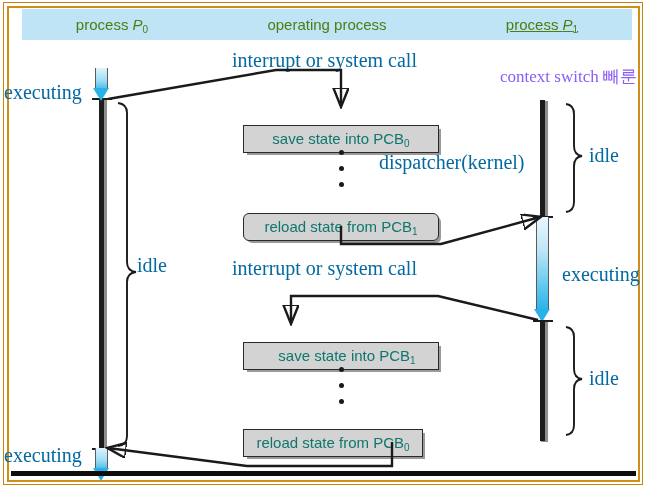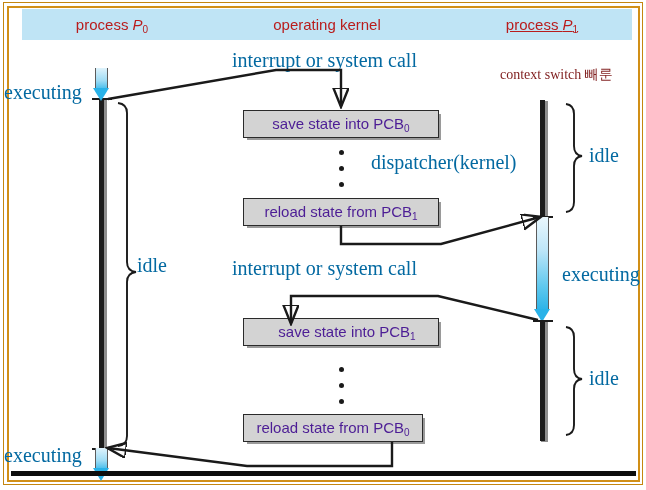--- a/index.html
+++ b/index.html
@@ -31,41 +31,41 @@
 
   
   .header-band{
     position:absolute;left:22px;top:9px;
     width:610px;height:31px;
     background:#bfe4f5;
   }
   .header-cell{
     position:absolute;top:9px;height:31px;
     line-height:31px;
-    font-size:15px;color:#b91c1c;
+    font-size:15px;color:#4d7c0f;
     text-align:center;
     white-space:nowrap;
   }
   .hc-p0{left:22px;width:180px;}
   .hc-os{left:202px;width:250px;}
   .hc-p1{left:452px;width:180px;text-decoration:underline;}
   .hc-p0 i,.hc-p1 i{font-style:italic;}
   .sub{font-size:10px;vertical-align:-3px;}
 
   
   .txt{
     position:absolute;
     font-size:20px;color:#0369a1;
     white-space:nowrap;
     line-height:1;
     font-family:Liberation Serif, serif;
   }
   .txt-serif{
     font-family:"Liberation Serif",serif;
-    font-size:14px;color:#7f1d1d;
+    font-size:17px;color:#8b5cf6;
   }
 
   
   .bar{
     position:absolute;
     width:5px;
     background:#1c1c1c;
   }
   .bar-shadow{
     position:absolute;
@@ -100,26 +100,27 @@
     height:1.5px;background:#1c1c1c;
     width:20px;
   }
 
   
   .osbox{
     position:absolute;
     background:#d3d3d3;
     border:1.5px solid #2a2a2a;
     box-shadow:3px 3px 0 -1px #9a9a9a;
-    font-size:15px;color:#4c1d95;
+    font-size:15px;color:#0f766e;
     text-align:center;
     line-height:26px;
     height:28px;
     box-sizing:border-box;
     white-space:nowrap;
+    margin-top:15px;
   }
 
   
   .dot{
     position:absolute;
     width:5px;height:5px;border-radius:50%;
     background:#1a1a1a;
   }
 
   
@@ -145,33 +146,33 @@
 
   <div class="frame-outer"></div>
   <div class="frame-inner"></div>
 
   <div class="header-band"></div>
 
   <div class="header-cell hc-p0">
     <span>process </span><i>P</i><span class="sub">0</span>
   </div>
 
-  <div class="header-cell hc-os">operating kernel</div>
+  <div class="header-cell hc-os">operating process</div>
 
   <div class="header-cell hc-p1">
     <span>process </span><i>P</i><span class="sub">1</span>
   </div>
 
   <div class="txt" style="left:232px;top:50px;">interrupt or system call</div>
 
   <div class="txt" style="left:232px;top:258px;">interrupt or system call</div>
 
   <div class="txt txt-serif" style="left:500px;top:68px;">context switch 빼룬</div>
 
-  <div class="txt" style="left:371px;top:152px;">dispatcher(kernel)</div>
+  <div class="txt" style="left:379px;top:152px;">dispatcher(kernel)</div>
 
   <div class="txt" style="left:4px;top:82px;">executing</div>
 
   <div class="txt" style="left:137px;top:255px;">idle</div>
 
   <div class="txt" style="left:4px;top:445px;">executing</div>
 
   <div class="txt" style="left:589px;top:145px;">idle</div>
 
   <div class="txt" style="left:562px;top:264px;">executing</div>
@@ -206,25 +207,25 @@
 
   <div class="tick" style="left:533px;top:320px;"></div>
 
   <div class="bar-shadow" style="left:541px;top:322px;height:120px;"></div>
   <div class="bar" style="left:540px;top:321px;height:120px;"></div>
 
   <div class="osbox" style="left:243px;top:110px;width:196px;">
     <span>save state into PCB</span><span class="sub">0</span>
   </div>
 
-  <div class="osbox" style="left:243px;top:198px;width:196px;">
+  <div class="osbox" style="left:243px;top:198px;width:196px;border-radius:6px;">
     <span>reload state from PCB</span><span class="sub">1</span>
   </div>
 
-  <div class="osbox" style="left:243px;top:318px;width:196px;padding-left:12px;">
+  <div class="osbox" style="left:243px;top:327px;width:196px;padding-left:12px;">
     <span>save state into PCB</span><span class="sub">1</span>
   </div>
 
   <div class="osbox" style="left:243px;top:414px;width:180px;">
     <span>reload state from PCB</span><span class="sub">0</span>
   </div>
 
   <div class="dot" style="left:339px;top:150px;"></div>
   <div class="dot" style="left:339px;top:166px;"></div>
   <div class="dot" style="left:339px;top:182px;"></div>

